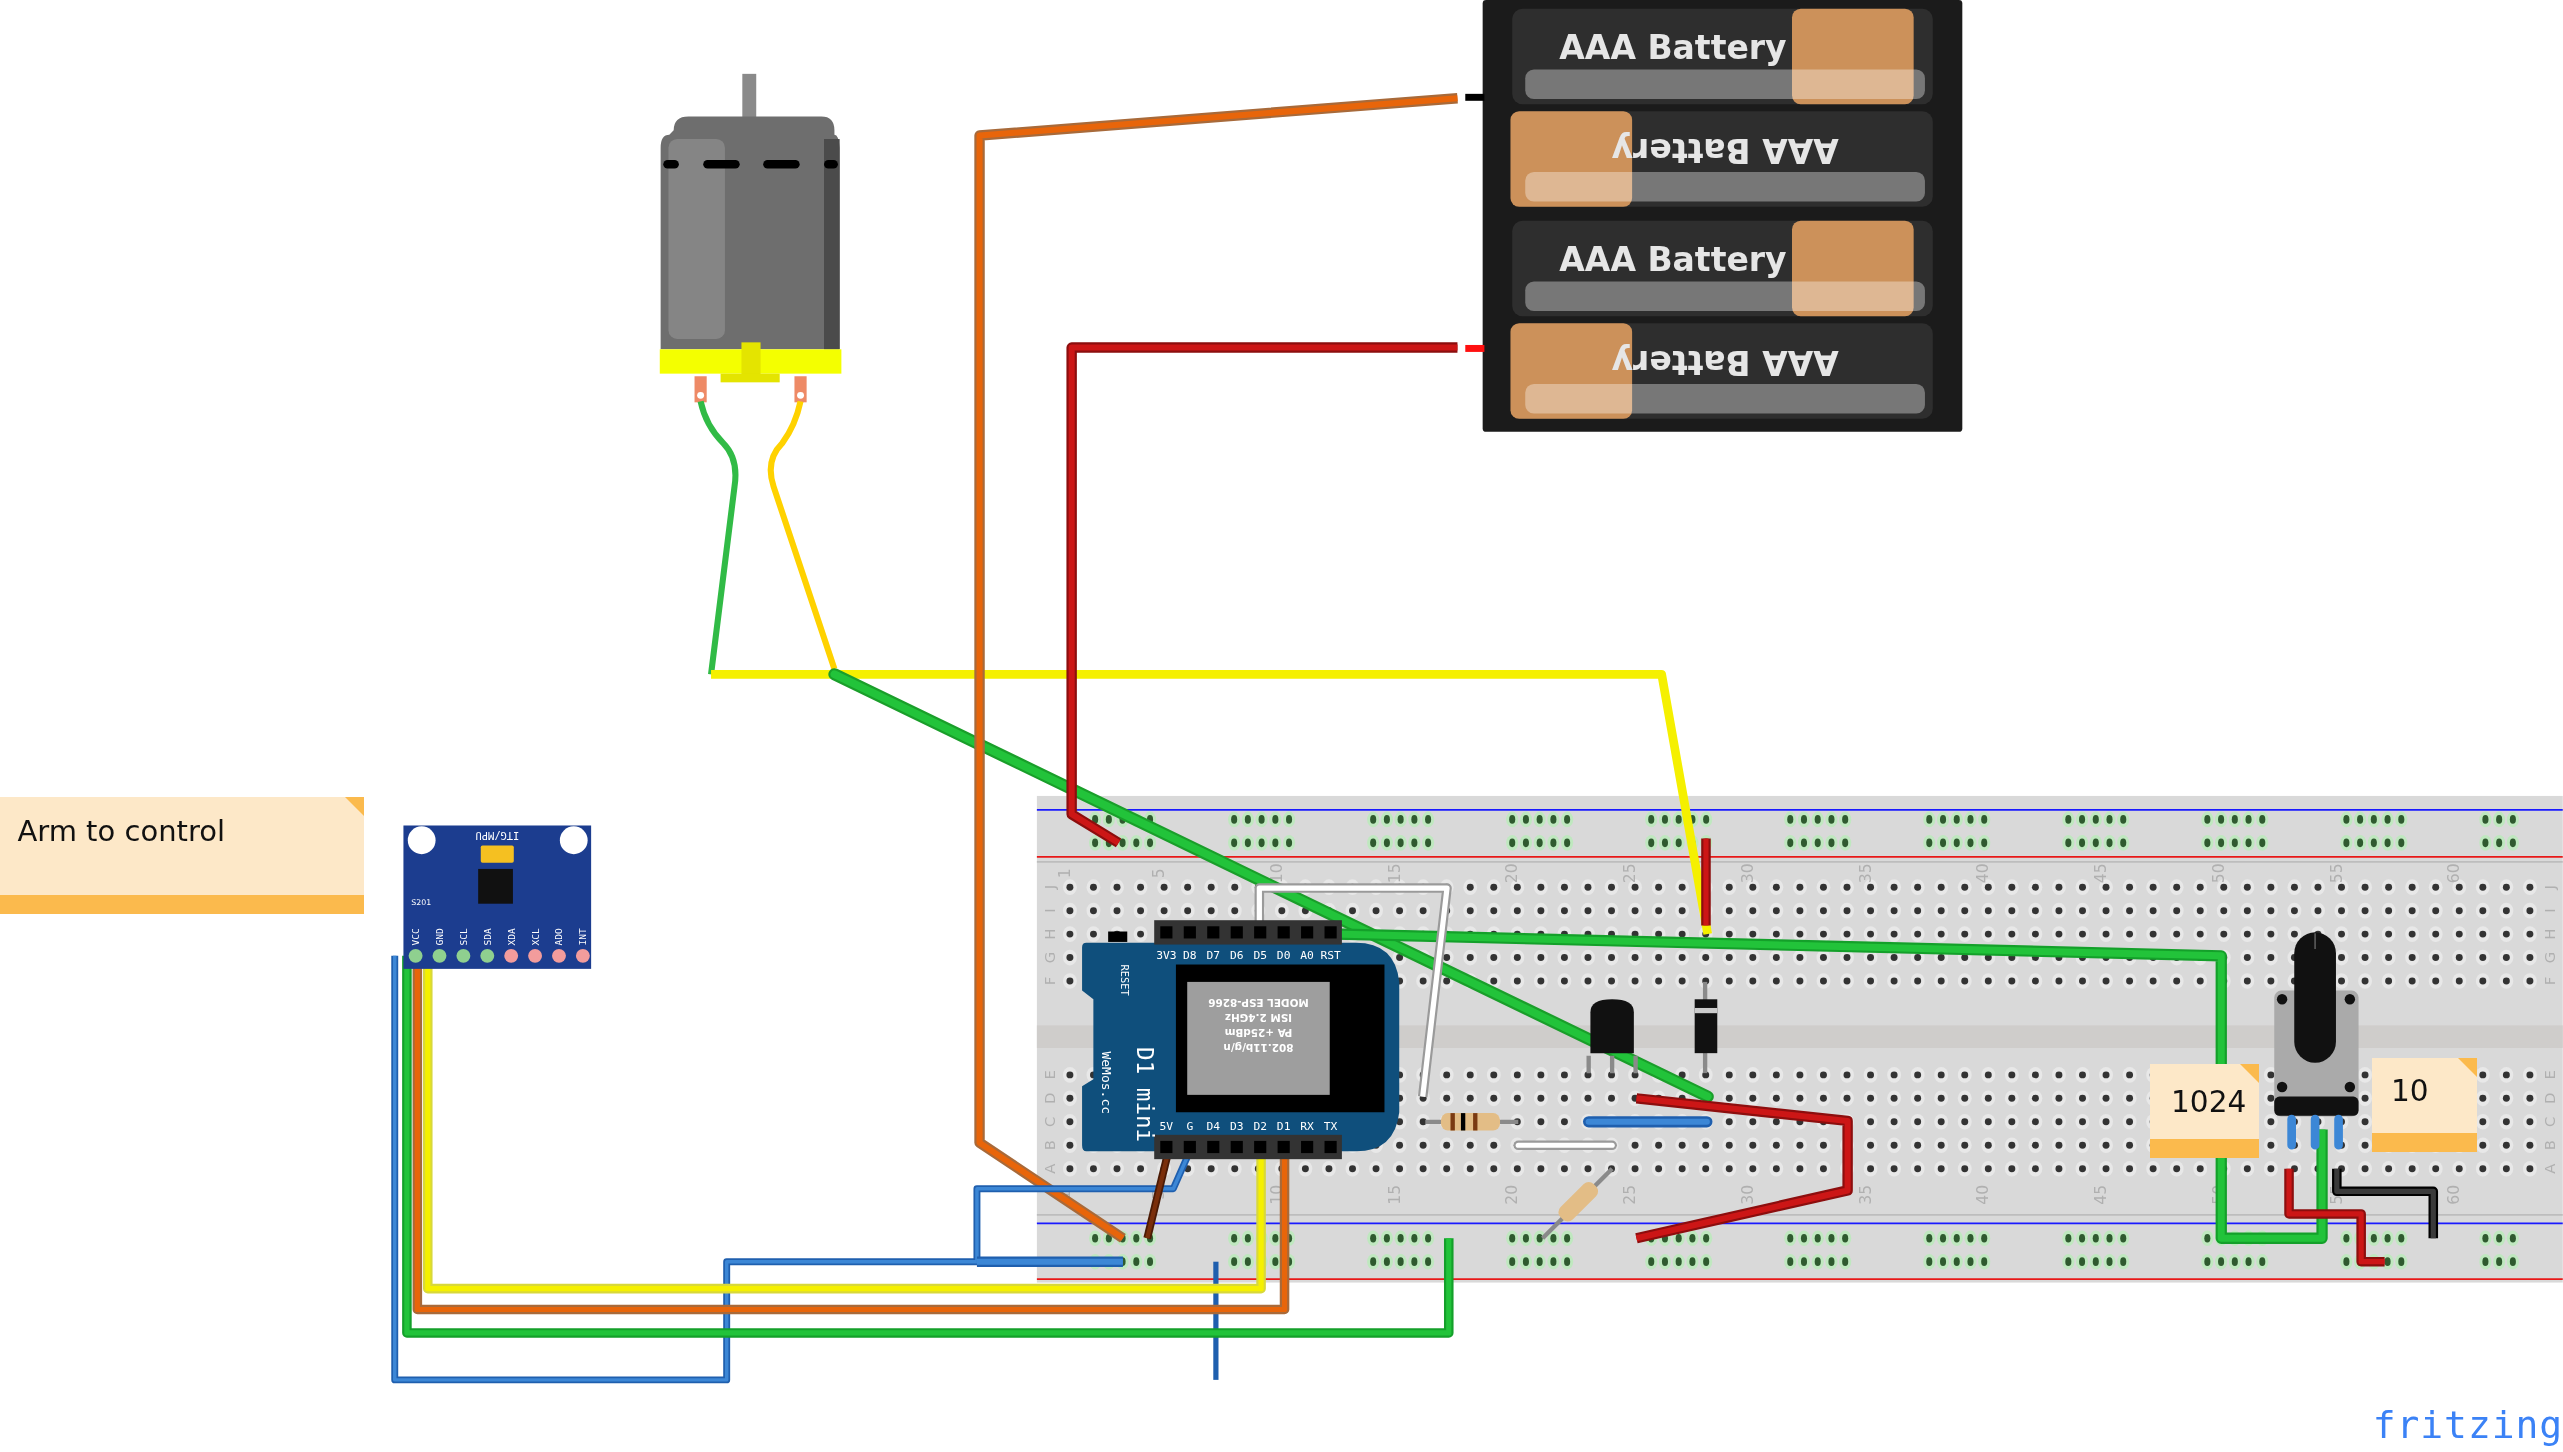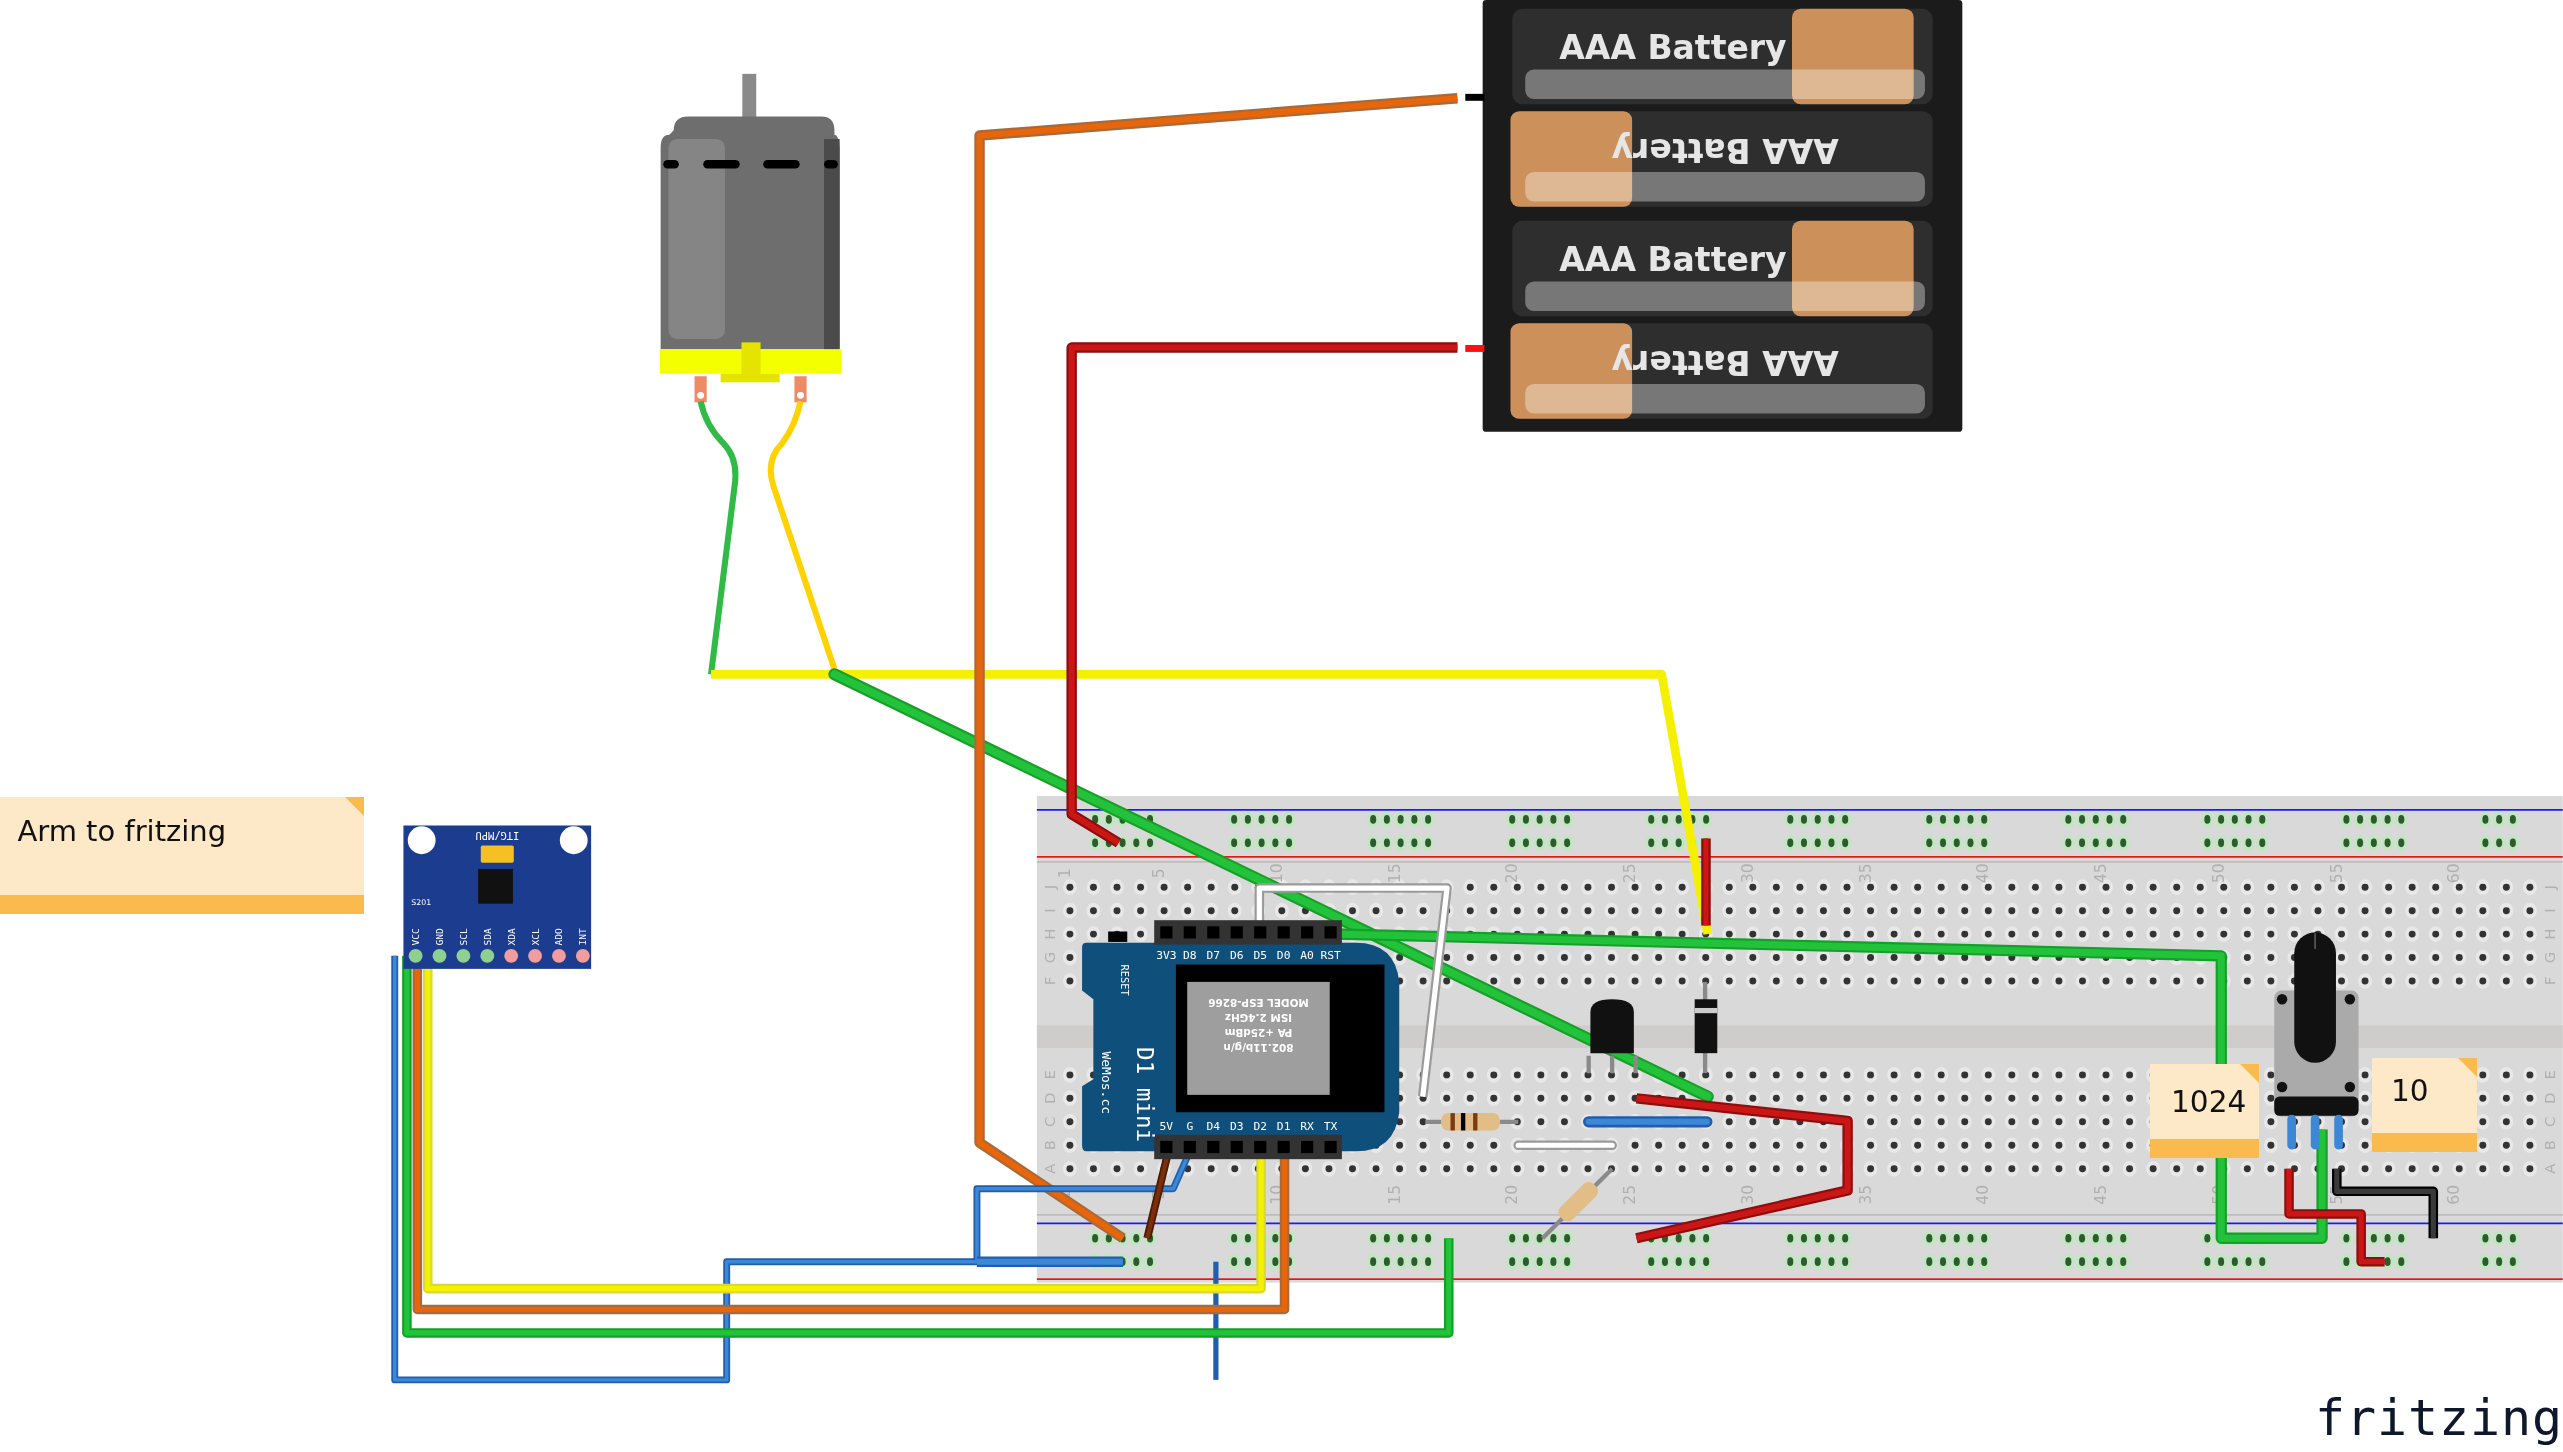--- a/index.html
+++ b/index.html
@@ -2,21 +2,21 @@
 <html style="font-size:14px"><head>
 <meta charset="utf-8">
 <style>
   html,body{margin:0;padding:0;background:#ffffff;}
   body{width:2563px;height:1452px;position:relative;overflow:hidden;font-family:"DejaVu Sans",sans-serif;}
   #canvas{position:absolute;left:0;top:0;}
   .note{position:absolute;background:#fde8c8;font-family:"DejaVu Sans",sans-serif;color:#111;}
   .note .fold{position:absolute;right:0;top:0;width:0;height:0;border-left:19px solid transparent;border-top:19px solid #fbba4d;}
   .note .bar{position:absolute;left:0;right:0;bottom:0;height:19px;background:#fbba4d;}
   .note .txt{position:absolute;}
-  .logo{position:absolute;right:0;bottom:5.2px;font-family:"DejaVu Sans Mono",monospace;font-size:50px;color:#0f172a;letter-spacing:0.9px;}
+  .logo{position:absolute;right:0;bottom:5.2px;font-family:"DejaVu Sans Mono",monospace;font-size:38px;color:#3b82f6;letter-spacing:0.9px;}
 </style>
 </head>
 <body>
 
 <svg id="canvas" width="2563" height="1452" viewBox="0 0 2949 1671" xmlns="http://www.w3.org/2000/svg">
   <defs>
     <radialGradient id="hole" cx="50%" cy="50%" r="50%">
       <stop offset="0" stop-color="#3a3a3a"></stop>
         <stop offset="1" stop-color="#3a3a3a"></stop>
     </radialGradient>
@@ -1983,21 +1983,21 @@
     <rect x="2617" y="1262" width="97" height="22" rx="6" fill="#111"></rect>
     <rect x="2640" y="1073" width="48" height="150" rx="24" fill="#111"></rect>
     <line x1="2664" y1="1074" x2="2664" y2="1092" stroke="#555" stroke-width="2"></line>
     <path d="M2637 1288 L2637 1318 M2664 1288 L2664 1318 M2691 1288 L2691 1318" stroke="#3c87d6" stroke-width="10" stroke-linecap="round"></path>
   </g>
 </svg>
 
 <div class="note" style="left:0;top:797px;width:364px;height:117px;">
   <div class="fold"></div>
   <div class="bar"></div>
-  <div class="txt" style="left:17.4px;top:17.4px;font-size:29px;">Arm to fritzing</div>
+  <div class="txt" style="left:17.4px;top:17.4px;font-size:29px;">Arm to control</div>
 </div>
 <div class="note" style="left:2150px;top:1064px;width:109px;height:94px;">
   <div class="fold"></div>
   <div class="bar"></div>
   <div class="txt" style="left:21px;top:21px;font-size:29.6px;">1024</div>
 </div>
 <div class="note" style="left:2372px;top:1058px;width:105px;height:94px;">
   <div class="fold"></div>
   <div class="bar"></div>
   <div class="txt" style="left:19px;top:15.6px;font-size:29.6px;">10</div>

